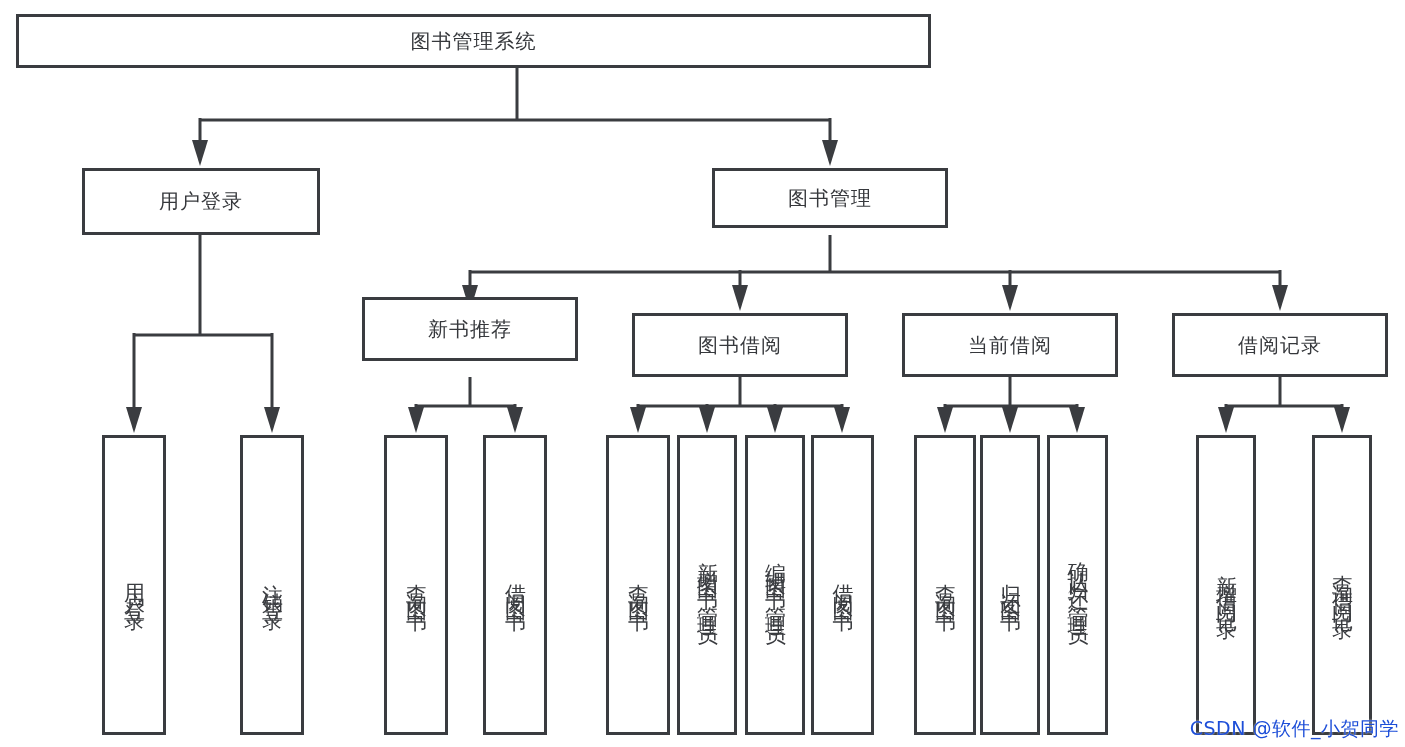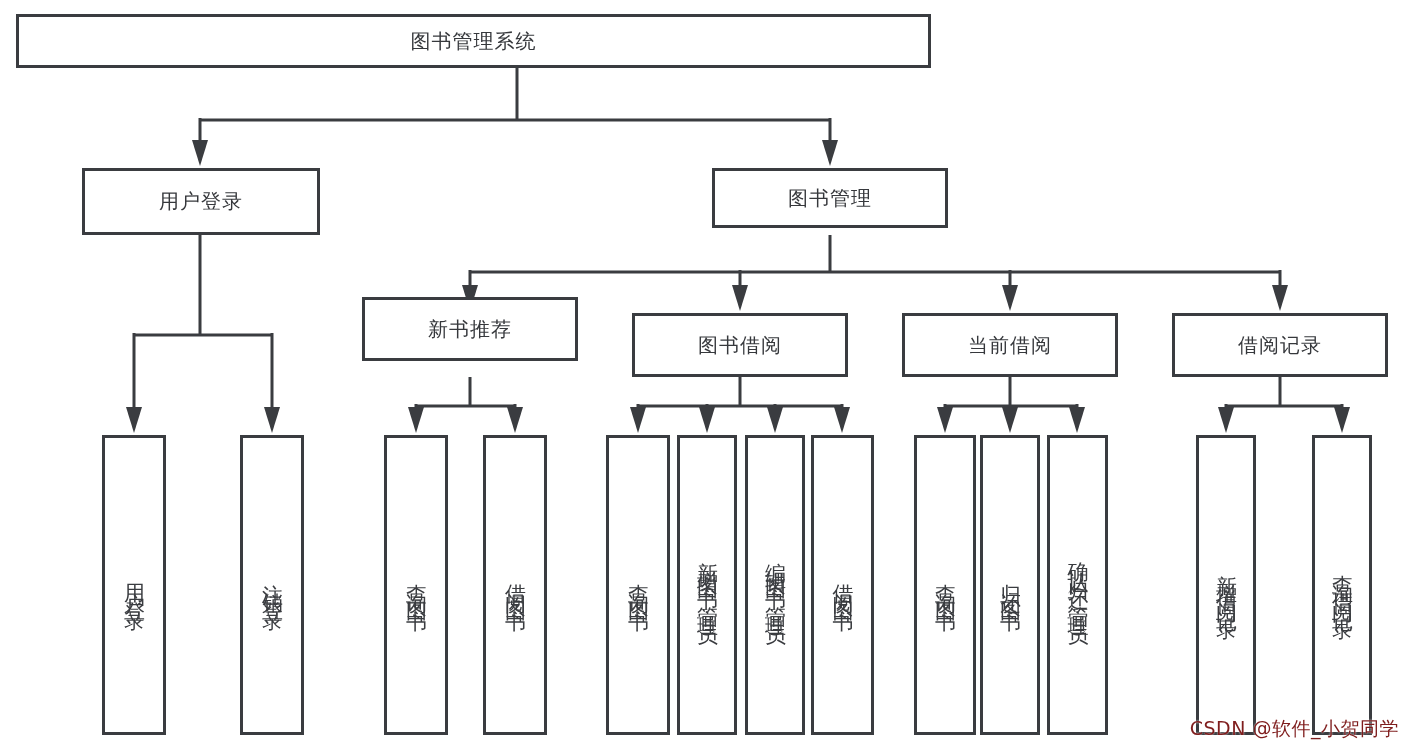--- a/index.html
+++ b/index.html
@@ -15,21 +15,21 @@
   }
   .h-label { font-size:20px; letter-spacing:1px; white-space:nowrap; }
   .leaf { top:435px; height:300px; width:64px; }
   .vtext {
     writing-mode:vertical-rl; text-orientation:mixed;
     font-size:21px; line-height:1; letter-spacing:9px;
     color:#3a3c40; white-space:nowrap;
   }
   .watermark {
     position:absolute; z-index:3; right:6px; top:716px;
-    font-size:19px; color:#7f1d1d; letter-spacing:0.5px;
+    font-size:19px; color:#1d4ed8; letter-spacing:0.5px;
     text-shadow:0 0 2px #ffffff; white-space:nowrap;
   }
 </style>
 </head>
 <body>
 
 <div class="canvas">
 
   <svg class="connectors" width="1405" height="747" viewBox="0 0 1405 747">
     <g stroke="#3a3c40" stroke-width="3" fill="none">

